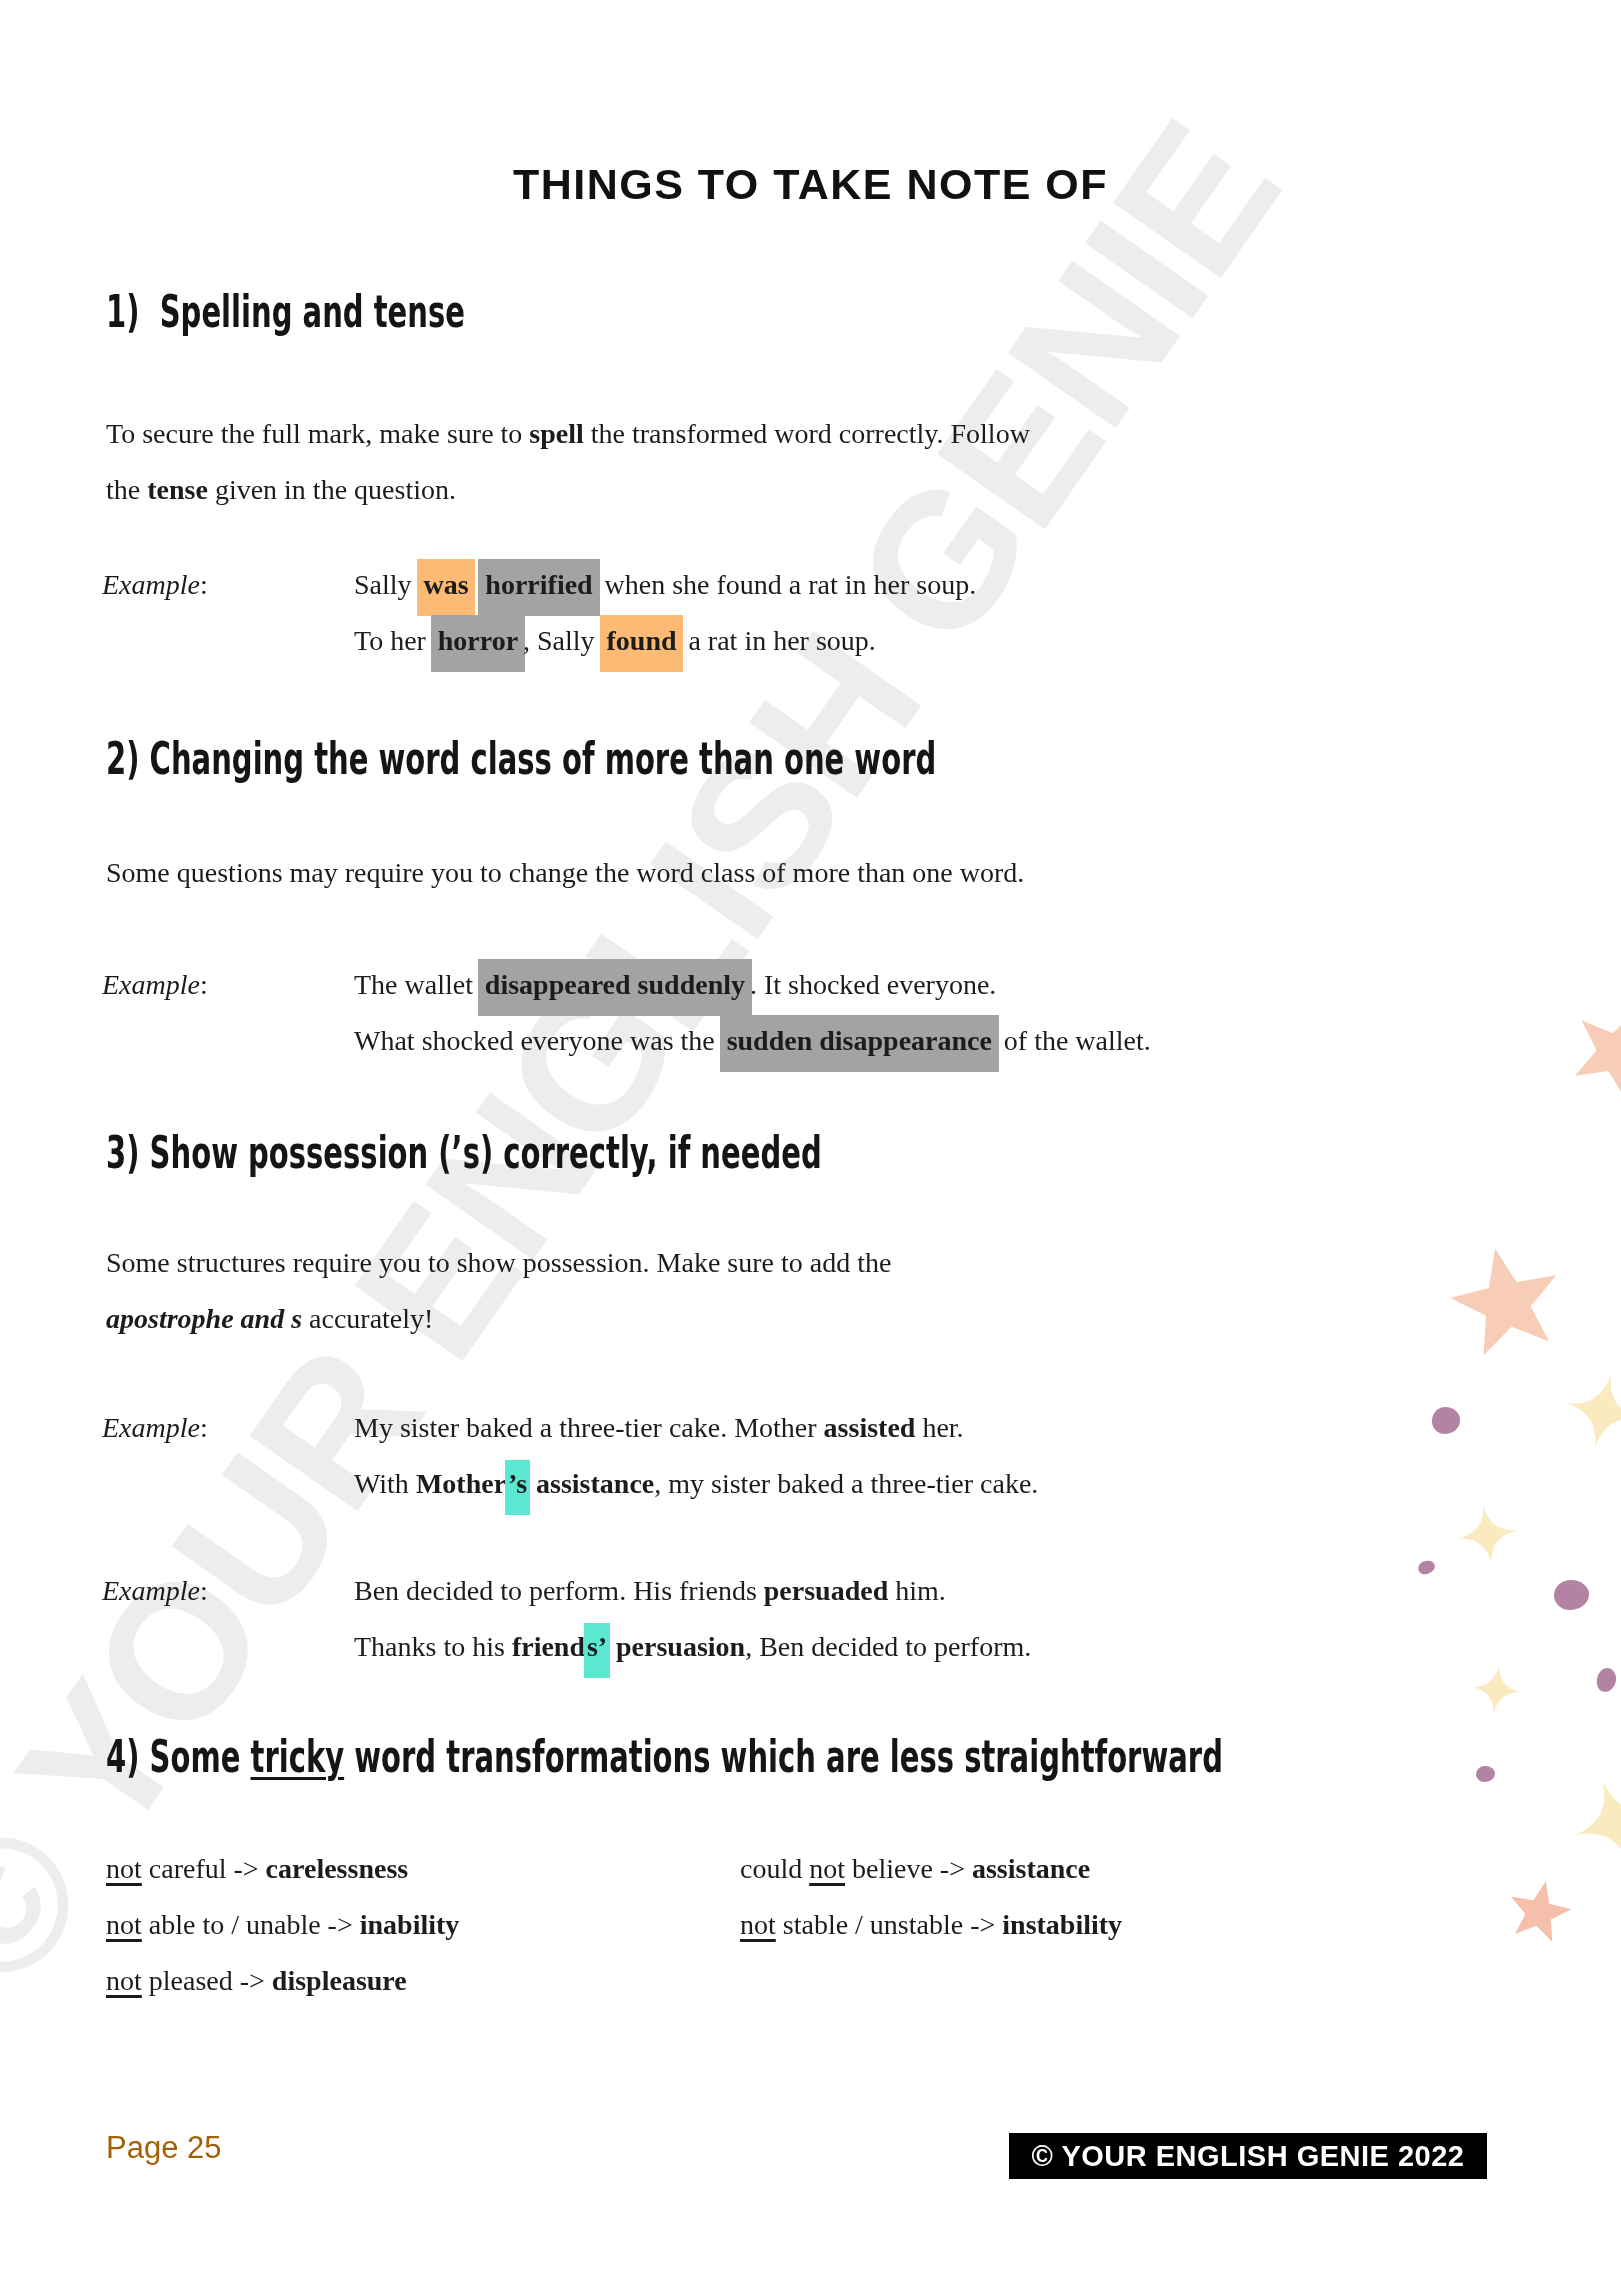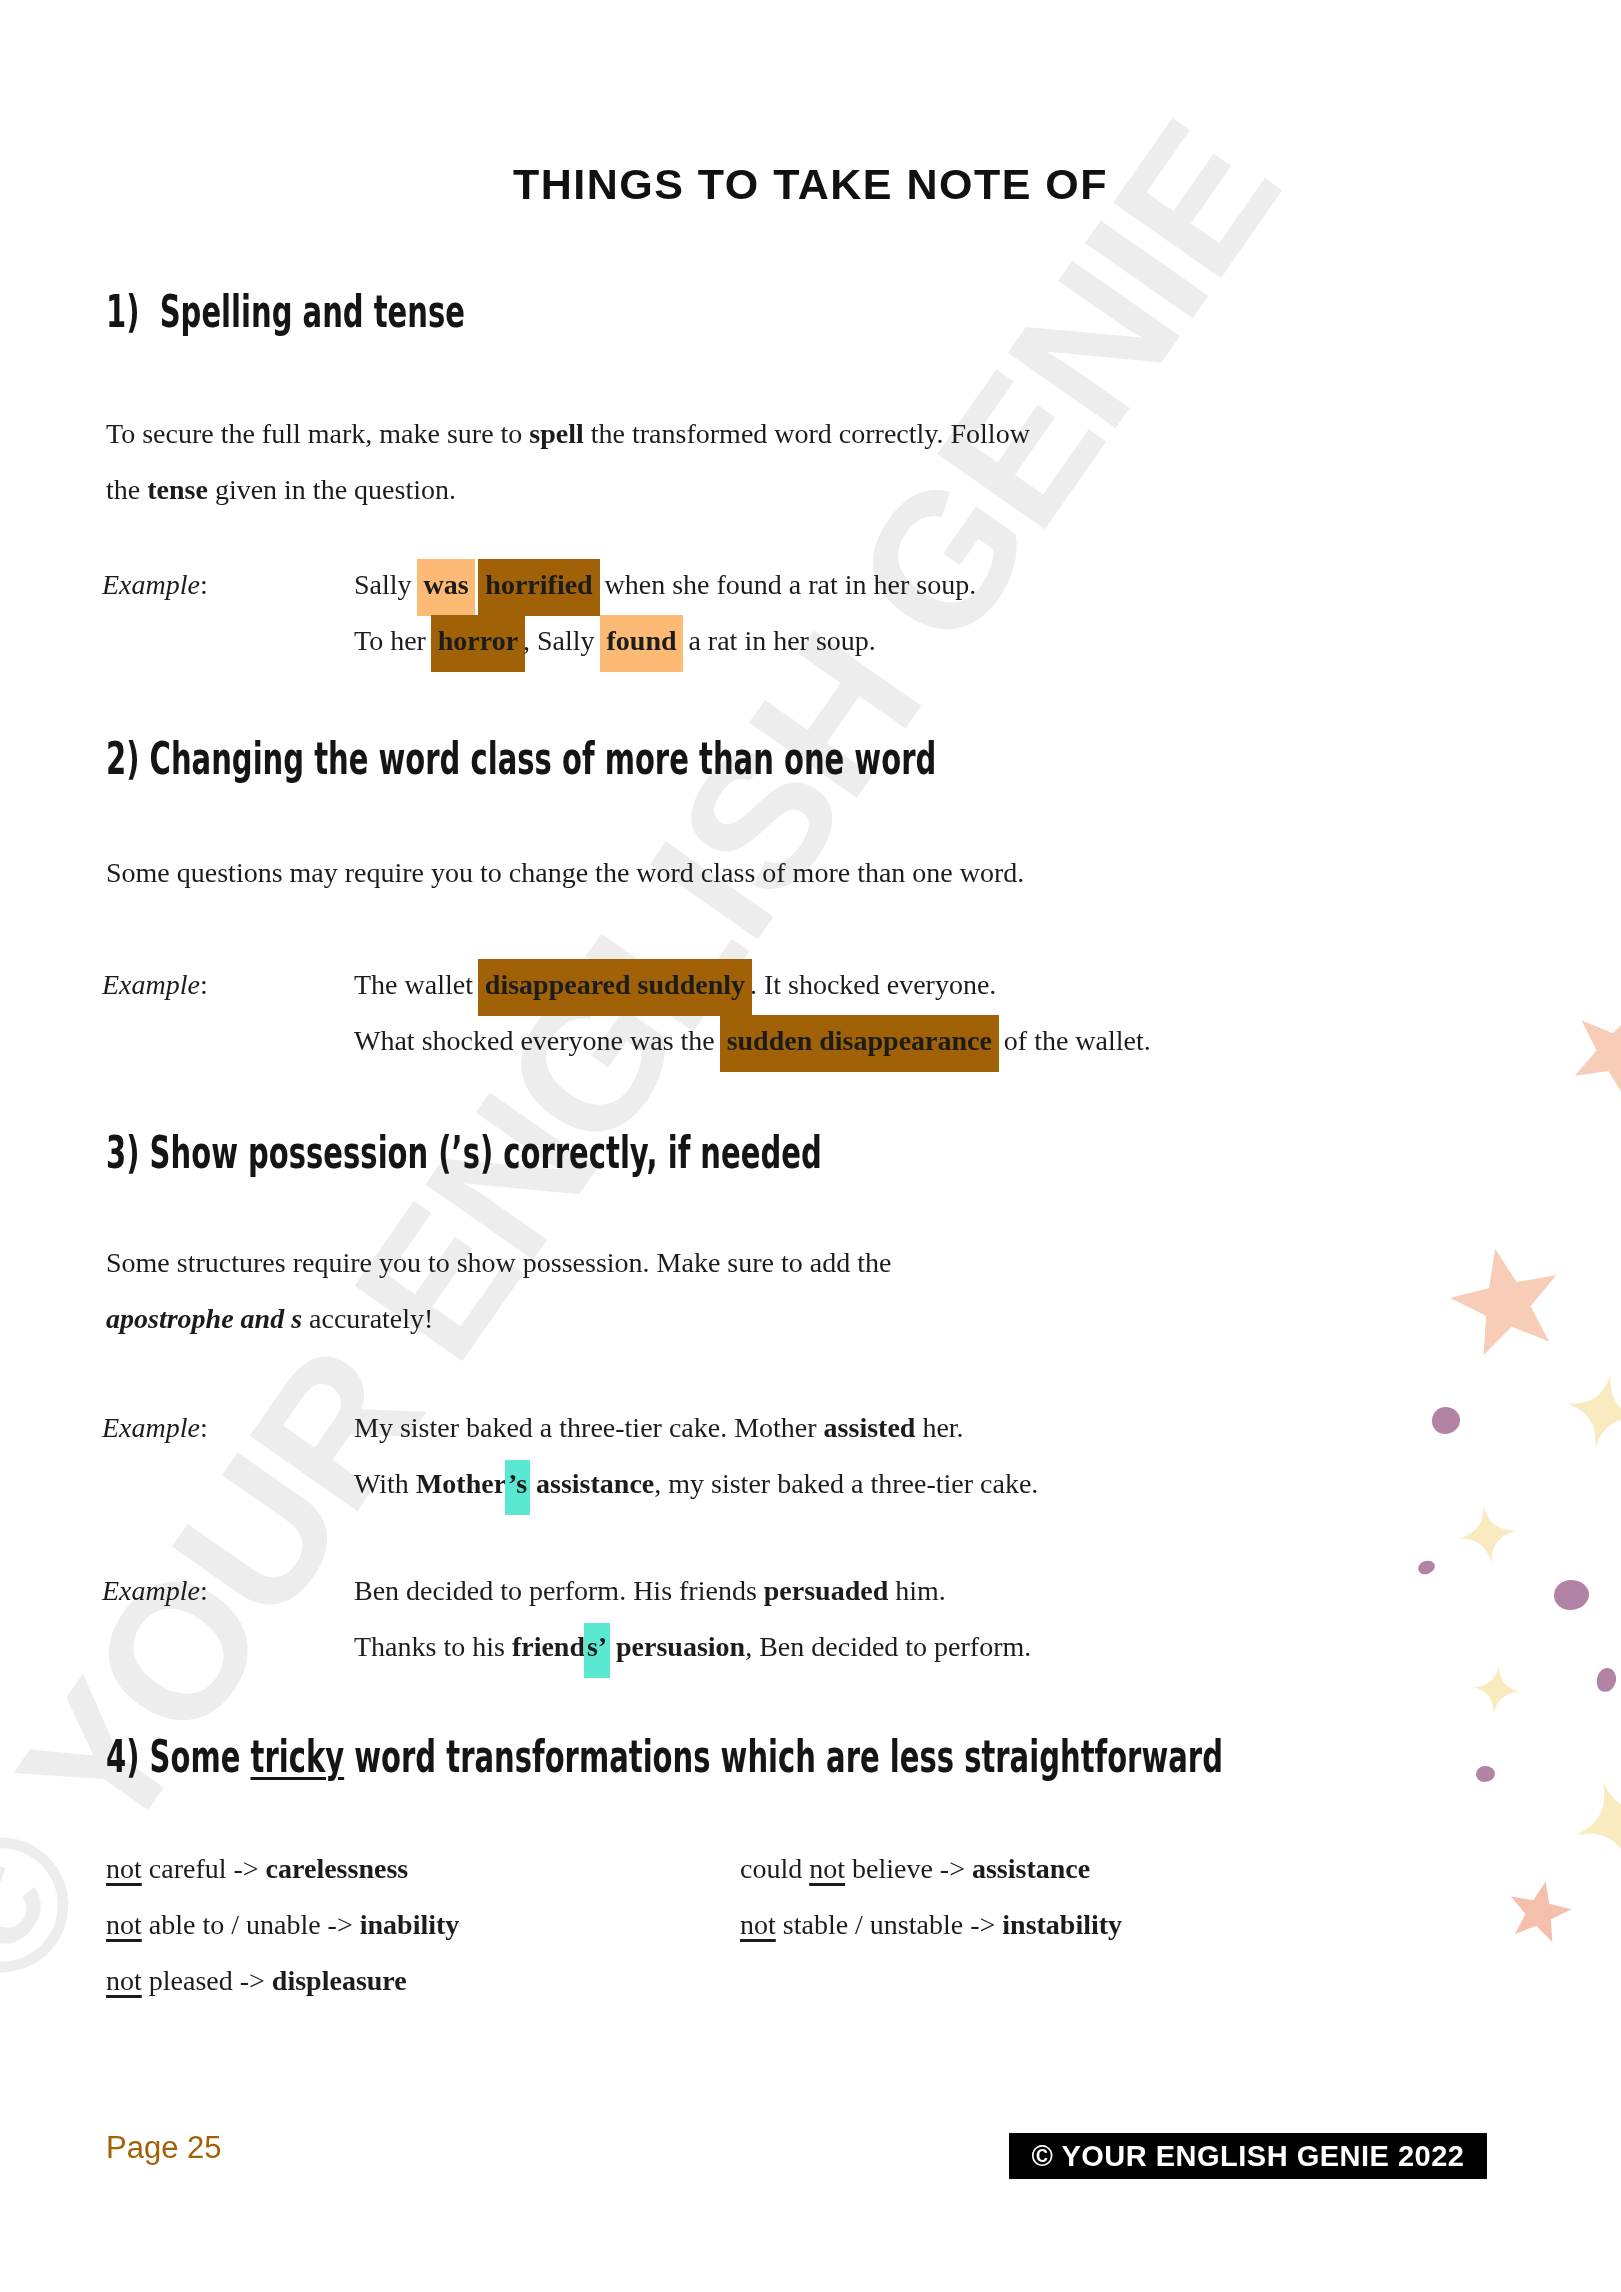--- a/index.html
+++ b/index.html
@@ -32,21 +32,21 @@
     transform:scaleX(0.66);transform-origin:0 50%;
   }
   .para,.tcol{position:absolute;left:106px;}
   .line{line-height:56px;font-size:28px;white-space:pre;font-family:Liberation Serif, serif;}
   .example{position:absolute;left:102px;display:flex;}
   .ex-label{width:252px;flex:0 0 252px;}
   .b{font-weight:bold;}
   .i{font-style:italic;}
   .u{text-decoration:underline;text-decoration-thickness:2.5px;text-underline-offset:4.9px;}
   .hl-yellow{background:#fdba74;padding:9.8px 6.9px 15.7px;margin:16px -2px;}
-  .hl-red{background:#a16207;padding:9.8px 6.9px 15.7px;margin:0 -2px;}
+  .hl-red{background:#a3a3a3;padding:9.8px 6.9px 15.7px;margin:0 -2px;}
   .hl-cyan{background:#5BE8D1;padding:7.8px 2.9px 15.7px;margin:0 -1px;}
 
   .page-num{position:absolute;left:106px;top:2130px;font-size:31px;color:#a16207;}
   .badge{
     position:absolute;left:993px;top:2133px;width:478px;height:46px;
     background:#000;color:#fff;display:flex;align-items:center;justify-content:center;
     font-weight:bold;font-size:29px;letter-spacing:0.5px;white-space:nowrap;margin-left:16px;
   }
 </style>
 </head>

